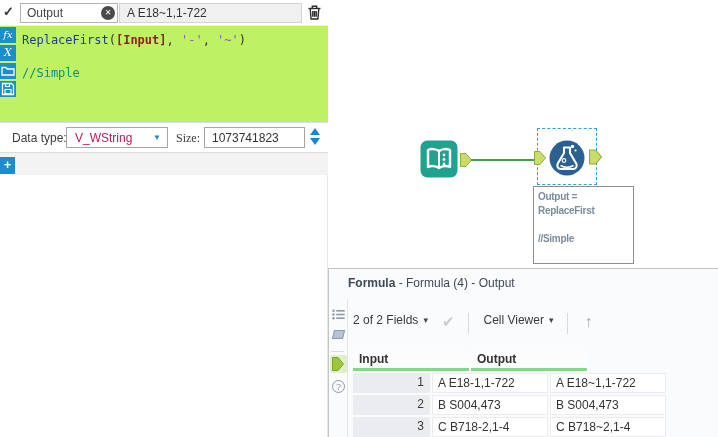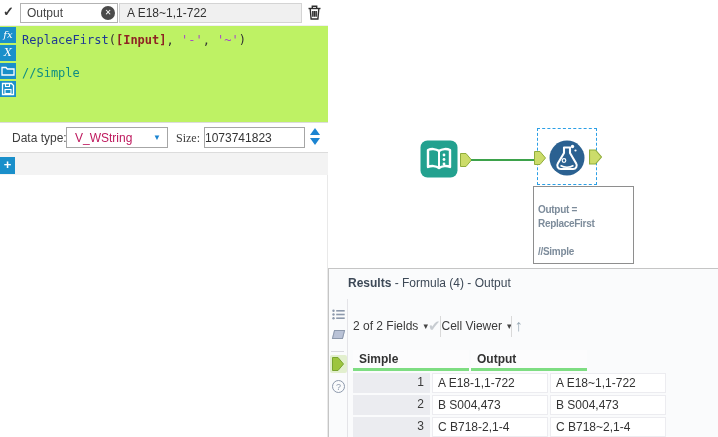--- a/index.html
+++ b/index.html
@@ -24,52 +24,52 @@
   .code-line2 { position:absolute; left:22px; top:40px; font-family:"DejaVu Sans Mono",monospace; font-size:12px; color:#0f8d83; }
   .s-func { color:#1f3a93; } .s-punct { color:#333; } .s-field { color:#8e2323;font-weight:bold; } .s-str { color:#a74ac7; }
 
   .fp-div1 { position:absolute; left:0; top:122px; width:328px; height:1px; background:#dcdcdc; }
   .fp-datarow { position:absolute; left:0; top:123px; width:328px; height:29px; background:#fff; }
   .dt-label { position:absolute; left:12px; top:8px; color:#3c3c3c; }
   .dt-select { position:absolute; left:66px; top:4px; width:102px; height:21px; border:1px solid #a6a6a6; background:#fff; cursor:pointer; }
   .dt-select .val { position:absolute; left:8px; top:3px; color:#be185d; }
   .dt-select .arr { position:absolute; right:6px; top:5px; font-size:8px; color:#1b84d1; }
   .sz-label { position:absolute; left:176px; top:8px; color:#3c3c3c;font-family:Liberation Serif, serif; }
-  .sz-input { position:absolute; left:204px; top:4px; width:101px; height:21px; border:1px solid #a6a6a6; background:#fff; font-family:"Liberation Sans",sans-serif; font-size:12px; color:#333; outline:none; }
+  .sz-input { position:absolute; left:204px; top:4px; width:101px; height:21px; border:1px solid #a6a6a6; background:#fff; font-family:"Liberation Sans",sans-serif; font-size:12px; color:#333; padding-left:7px; outline:none; }
   .spinner { position:absolute; left:309px; top:3px; width:14px; height:22px; cursor:pointer; }
   .spin-up { position:absolute; left:1px; top:2px; width:0; height:0; border-left:5px solid transparent; border-right:5px solid transparent; border-bottom:7px solid #1b84d1; }
   .spin-dn { position:absolute; left:1px; top:12px; width:0; height:0; border-left:5px solid transparent; border-right:5px solid transparent; border-top:7px solid #1b84d1; }
   .fp-div2 { position:absolute; left:0; top:152px; width:328px; height:1px; background:#dcdcdc; }
   .fp-addrow { position:absolute; left:0; top:153px; width:328px; height:22px; background:#f3f3f3; }
   .add-btn { position:absolute; left:0; top:4px; width:15px; height:17px; background:#1a8fca; color:#fff; font-size:13px; font-weight:bold; text-align:center; line-height:16px; cursor:pointer; }
 
   
   .canvas { position:absolute; left:328px; top:0; width:390px; height:268px; background:#fff; }
   .input-tool { position:absolute; left:92px; top:140px; width:38px; height:38px; cursor:pointer; }
   .anchor { position:absolute; cursor:pointer; }
   .a-out1 { left:132px; top:153px; }
   .conn-line { position:absolute; left:143px; top:159px; width:66px; height:2px; background:#3da24b; }
   .sel-rect { position:absolute; left:209px; top:128px; width:60px; height:57px; border:1px dashed #2b9fe6; }
   .formula-tool { position:absolute; left:220px; top:139px; width:38px; height:38px; cursor:pointer; }
   .a-in { left:206px; top:151px; }
   .a-out2 { left:261px; top:149px; }
-  .annotation { position:absolute; left:205px; top:186px; width:101px; height:78px; background:#fff; border:1px solid #8e8e8e; padding:16px 4px; font-size:10px; font-weight:bold; color:#7d8c9b; line-height:14px; letter-spacing:-0.3px; overflow:hidden; }
+  .annotation { position:absolute; left:205px; top:186px; width:101px; height:78px; background:#fff; border:1px solid #8e8e8e; padding:3px 4px; font-size:10px; font-weight:bold; color:#7d8c9b; line-height:14px; letter-spacing:-0.3px; overflow:hidden; }
   .annotation div { min-height:14px; white-space:nowrap; }
 
   
   .results { position:absolute; left:328px; top:268px; width:390px; height:169px; background:#fafbfc; border-top:1px solid #c5c5c5; border-left:1px solid #c5c5c5; }
   .res-title { position:absolute; left:19px; top:7px; color:#3d4957; }
   .res-title b { font-weight:bold; }
   .res-sidebar { position:absolute; left:0; top:30px; width:19px; height:138px; border-right:1px solid #e4e4e8; }
   .sb-list { position:absolute; left:3px; top:10px; }
   .sb-tag { position:absolute; left:4px; top:31px; width:11px; height:9px; background:#b9c2d6; border:1px solid #8d99ac; transform:skewX(-14deg); cursor:pointer; }
   .sb-hr { position:absolute; left:2px; top:52px; width:13px; height:1px; background:#d9d9de; }
   .sb-green-box { position:absolute; left:1px; top:56px; width:17px; height:18px; background:#e2efce; border-radius:2px; cursor:pointer; }
   .sb-question { position:absolute; left:3px; top:81px; width:13px; height:13px; border:1px solid #8d99ac; border-radius:50%; color:#8d99ac; font-size:9px; line-height:12px; text-align:center; cursor:pointer; }
-  .res-toolbar { position:absolute; left:24px; top:44px; height:26px; display:flex; align-items:center; gap:0; color:#3a3a3a; }
+  .res-toolbar { position:absolute; left:24px; top:44px; height:26px; display:flex; align-items:flex-start; gap:14px; color:#3a3a3a; }
   .tb-btn { display:flex; align-items:center; gap:5px; cursor:pointer; white-space:nowrap; }
   .tb-caret { font-size:9px; color:#444; }
   .tb-check { color:#c7ccd1; font-size:15px; }
   .tb-div { width:1px; height:21px; background:#d9d9d9; }
   .tb-up { color:#9aaab6; font-size:16px; font-weight:bold; cursor:pointer; padding-left:2px; }
 
   .res-table { position:absolute; left:24px; top:81px; font-size:12px; }
   .t-row, .t-head { display:flex; gap:2px; }
   .t-row { margin-top:2px; }
   .cell { height:20px; line-height:19px; overflow:hidden; white-space:nowrap; }
@@ -181,21 +181,21 @@
     </div>
     <div class="annotation">
       <div>Output =</div>
       <div>ReplaceFirst</div>
       <div></div>
       <div>//Simple</div>
     </div>
   </div>
 
   <div class="results">
-    <div class="res-title"><b>Results</b><span> - Formula (4) - Output</span></div>
+    <div class="res-title"><b>Formula</b><span> - Formula (4) - Output</span></div>
 
     <div class="res-sidebar">
       <span class="sb-list">
         <svg width="13" height="11" viewBox="0 0 13 11">
           <g fill="#8d99ac">
             <circle cx="1.5" cy="1.8" r="1.2"></circle>
               <rect x="4.2" y="1" width="8.5" height="1.6"></rect>
             <circle cx="1.5" cy="5.5" r="1.2"></circle>
               <rect x="4.2" y="4.7" width="8.5" height="1.6"></rect>
             <circle cx="1.5" cy="9.2" r="1.2"></circle>
@@ -223,21 +223,21 @@
       <span class="tb-btn">
           <span>Cell Viewer</span>
           <span class="tb-caret">▾</span>
         </span>
       <span class="tb-div"></span>
       <span class="tb-up"><span>↑</span></span>
     </div>
 
     <div class="res-table">
       <div class="t-head">
-        <div class="cell c-in h-data">Simple</div>
+        <div class="cell c-in h-data">Input</div>
         <div class="cell c-out h-data">Output</div>
       </div>
       <div class="t-row">
         <div class="cell c-rec d-rec">1</div>
         <div class="cell c-in d-val">A E18-1,1-722</div>
         <div class="cell c-out d-val">A E18~1,1-722</div>
       </div>
       <div class="t-row">
         <div class="cell c-rec d-rec">2</div>
         <div class="cell c-in d-val">B S004,473</div>

